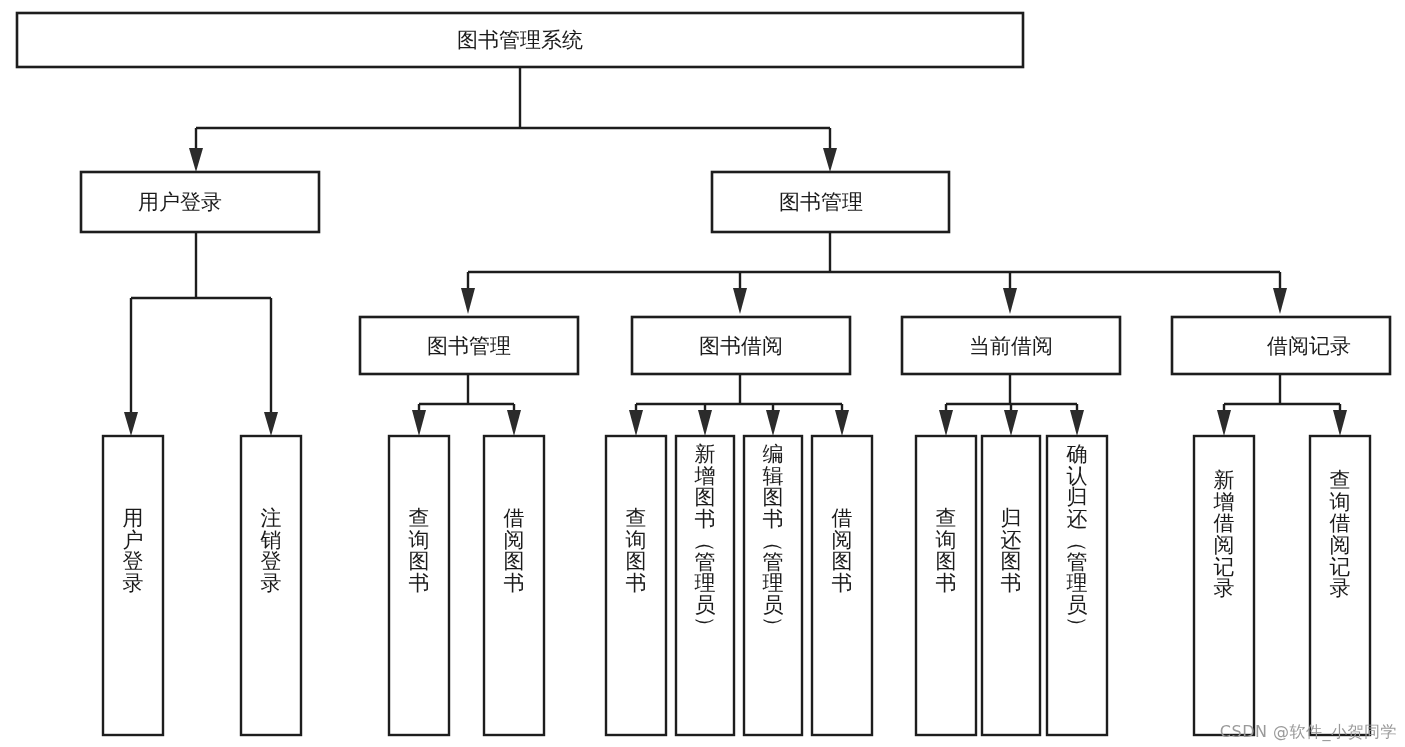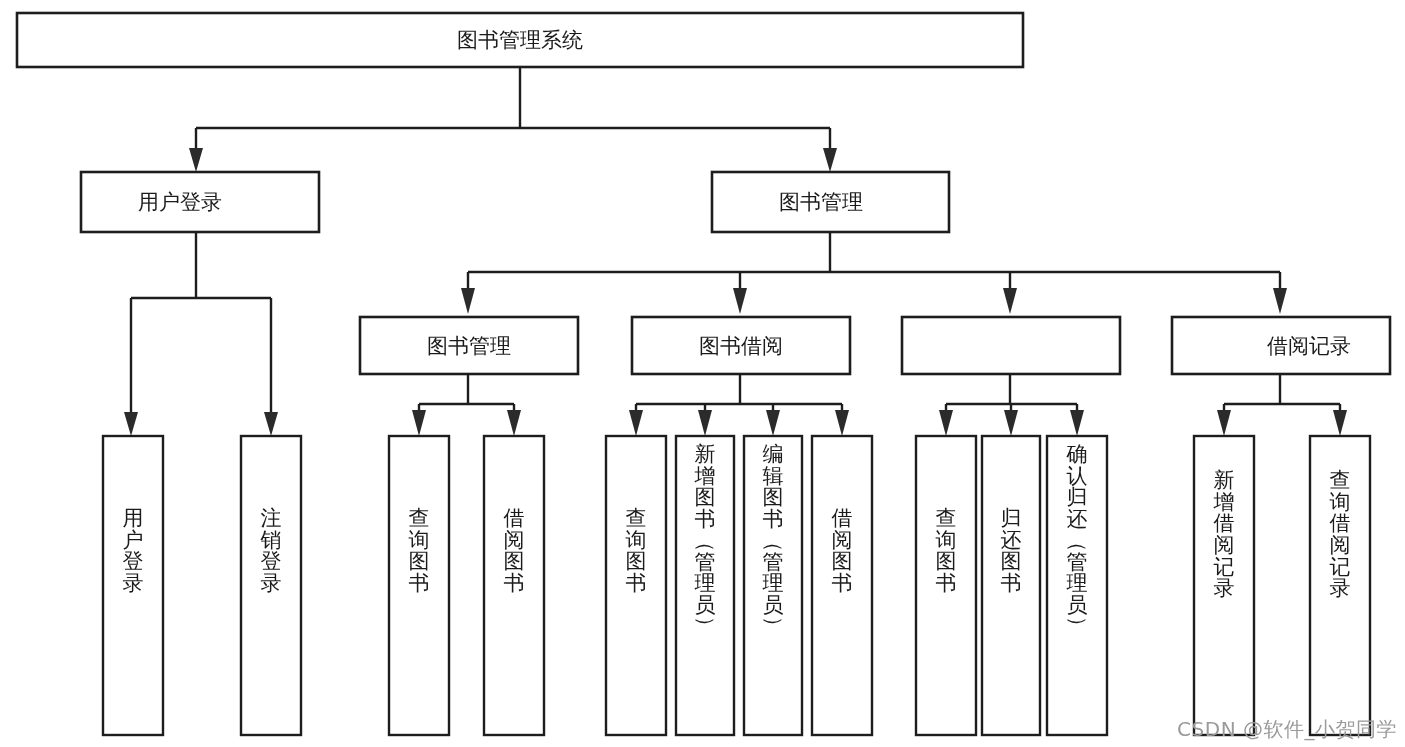--- a/index.html
+++ b/index.html
@@ -43,21 +43,21 @@
   }
   .arrow-head {
     fill: #2b2b2b;
     stroke: none;
   }
   .watermark {
     position: absolute;
     right: 8px;
     bottom: 4px;
     font-family: "DejaVu Sans", "Liberation Sans", sans-serif;
-    font-size: 20px;
+    font-size: 16px;
     color: #9a9a9a;
     white-space: nowrap;
     letter-spacing: 0.5px;
     user-select: none;
   }
   .vtext-wrap {
     position: absolute;
     display: flex;
     flex-direction: column;
     align-items: center;
@@ -199,20 +199,21 @@
     <rect class="node-box thin" x="1310" y="436" width="60" height="299"></rect>
   </svg>
 
   <div class="htext-wrap" style="left:17px; top:13px; width:1006px; height:54px;">图书管理系统</div>
 
   <div class="htext-wrap" style="left:81px; top:172px; width:198px; height:60px;">用户登录</div>
   <div class="htext-wrap" style="left:712px; top:172px; width:218px; height:60px;">图书管理</div>
 
   <div class="htext-wrap" style="left:360px; top:317px; width:218px; height:57px;">图书管理</div>
   <div class="htext-wrap" style="left:632px; top:317px; width:218px; height:58px;">图书借阅</div>
+  <div class="htext-wrap" style="left:902px; top:317px; width:218px; height:57px;">当前借阅</div>
   <div class="htext-wrap" style="left:1200px; top:317px; width:218px; height:57px;">借阅记录</div>
 
   <div class="vtext-wrap" style="left:103px; top:508px; width:60px;">
       <span>用</span>
       <span>户</span>
       <span>登</span>
       <span>录</span>
     </div>
   <div class="vtext-wrap" style="left:241px; top:508px; width:60px;">
       <span>注</span>

